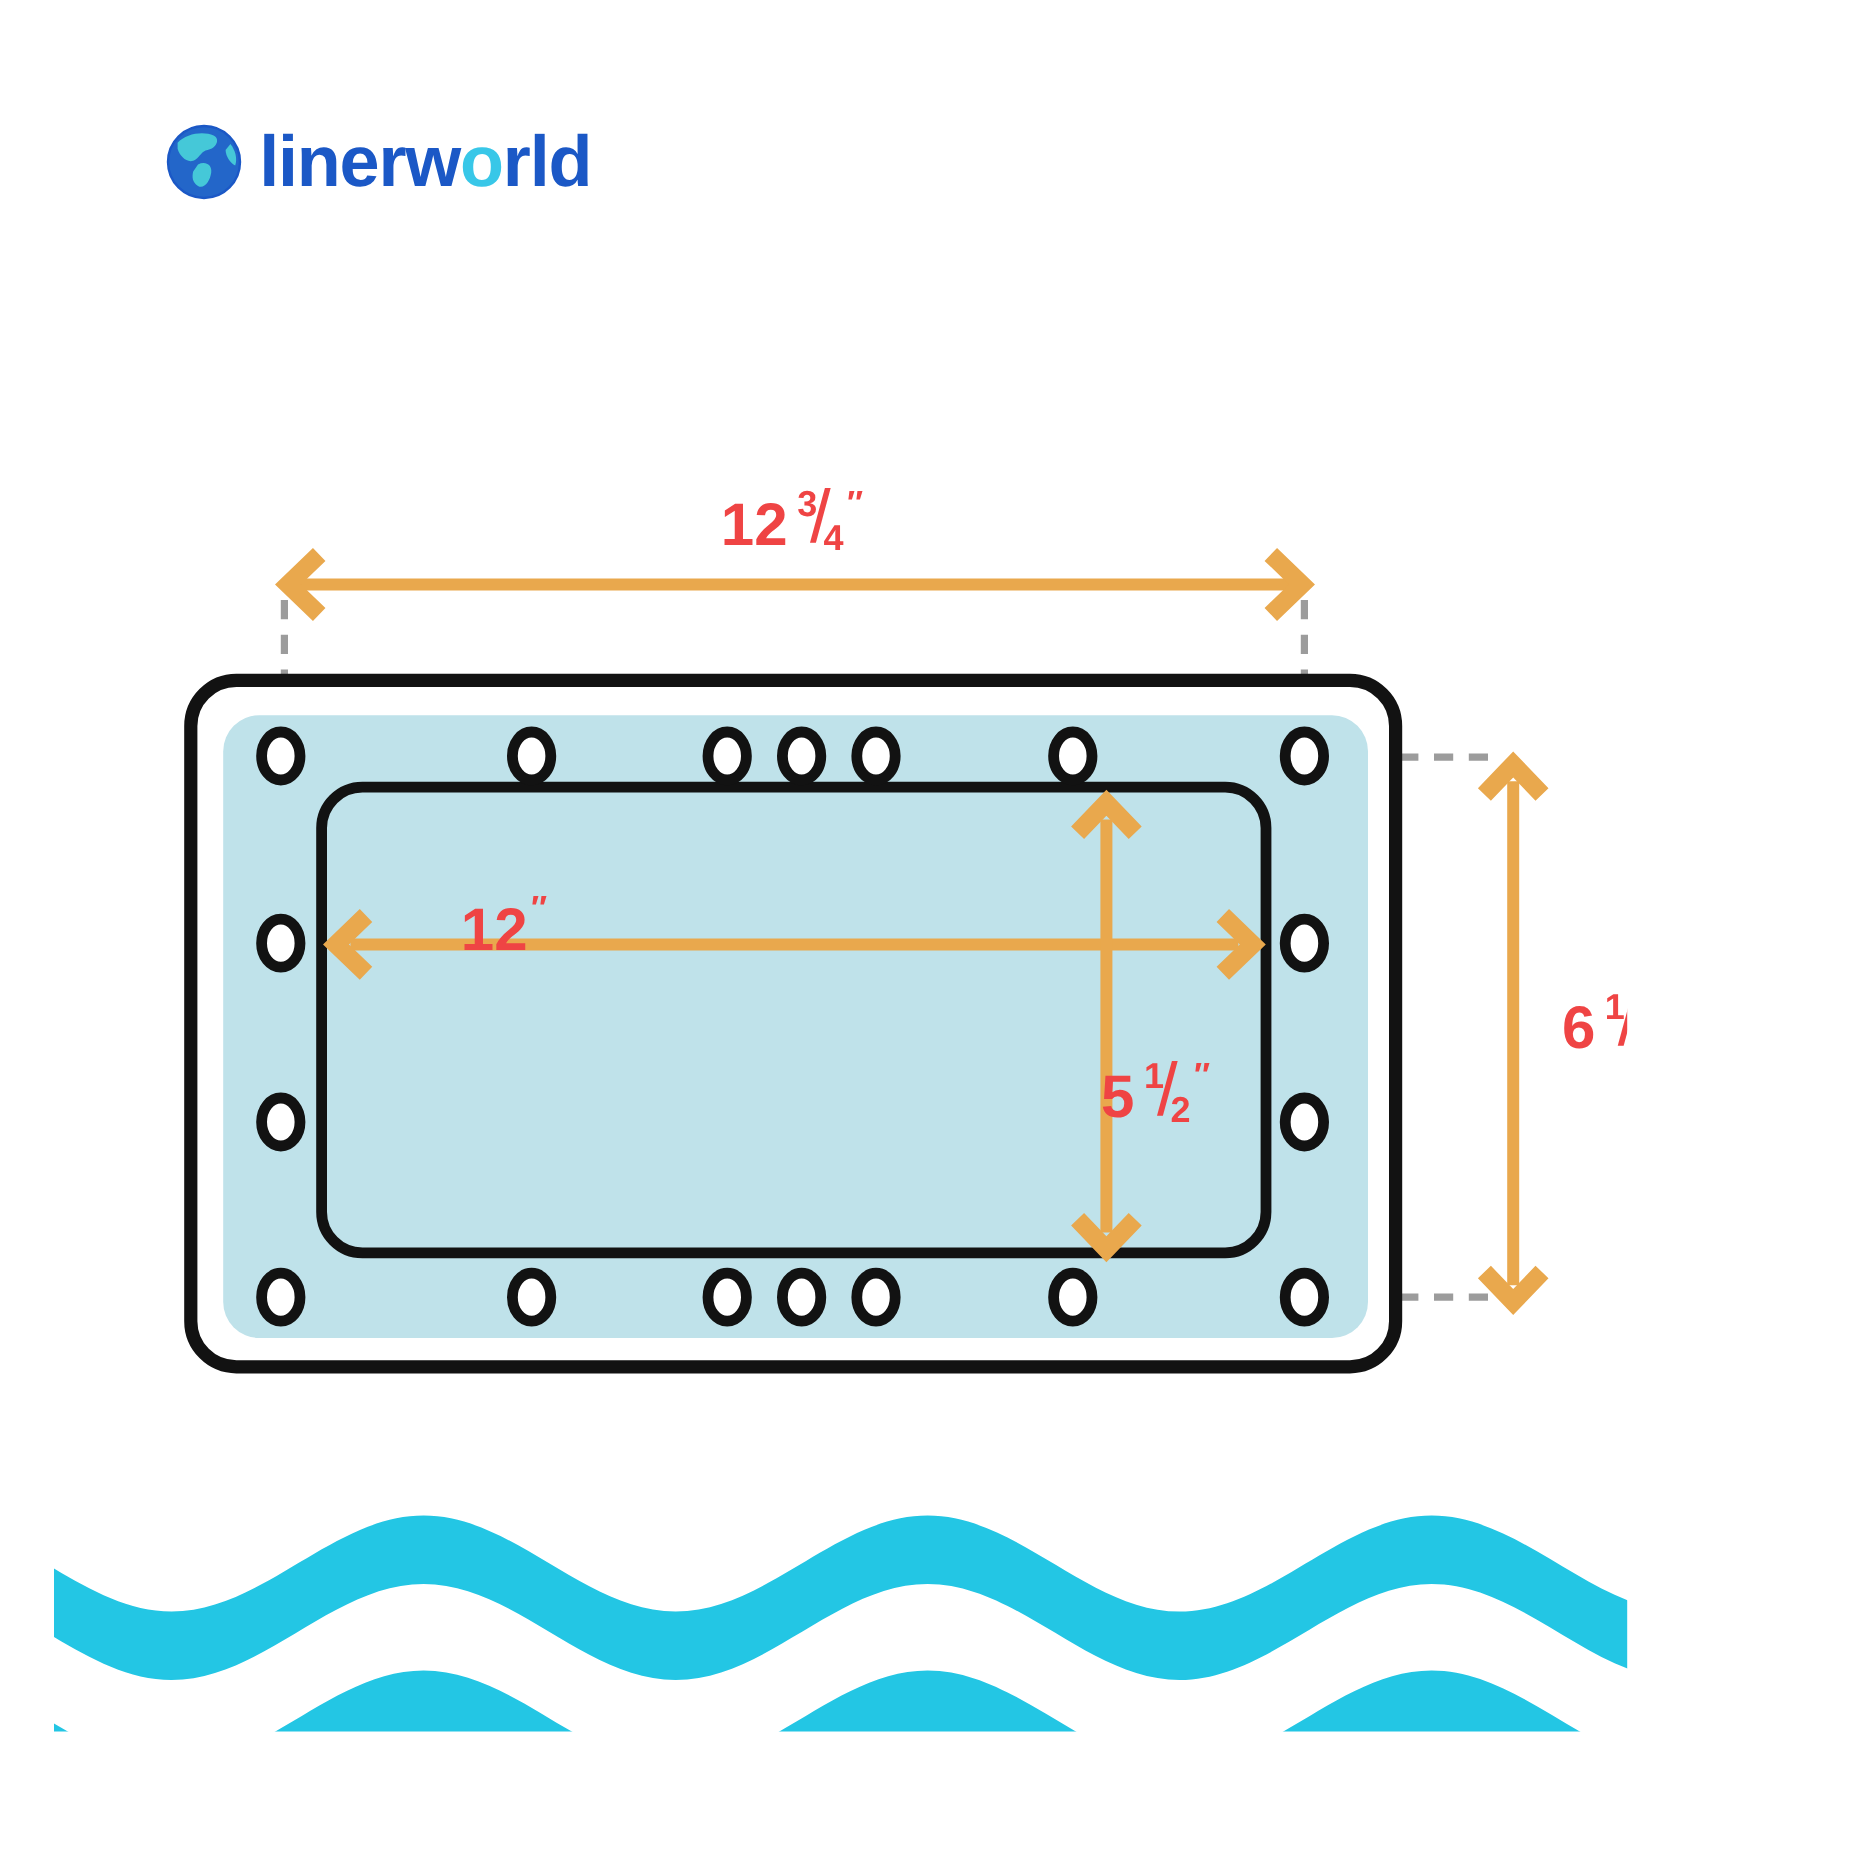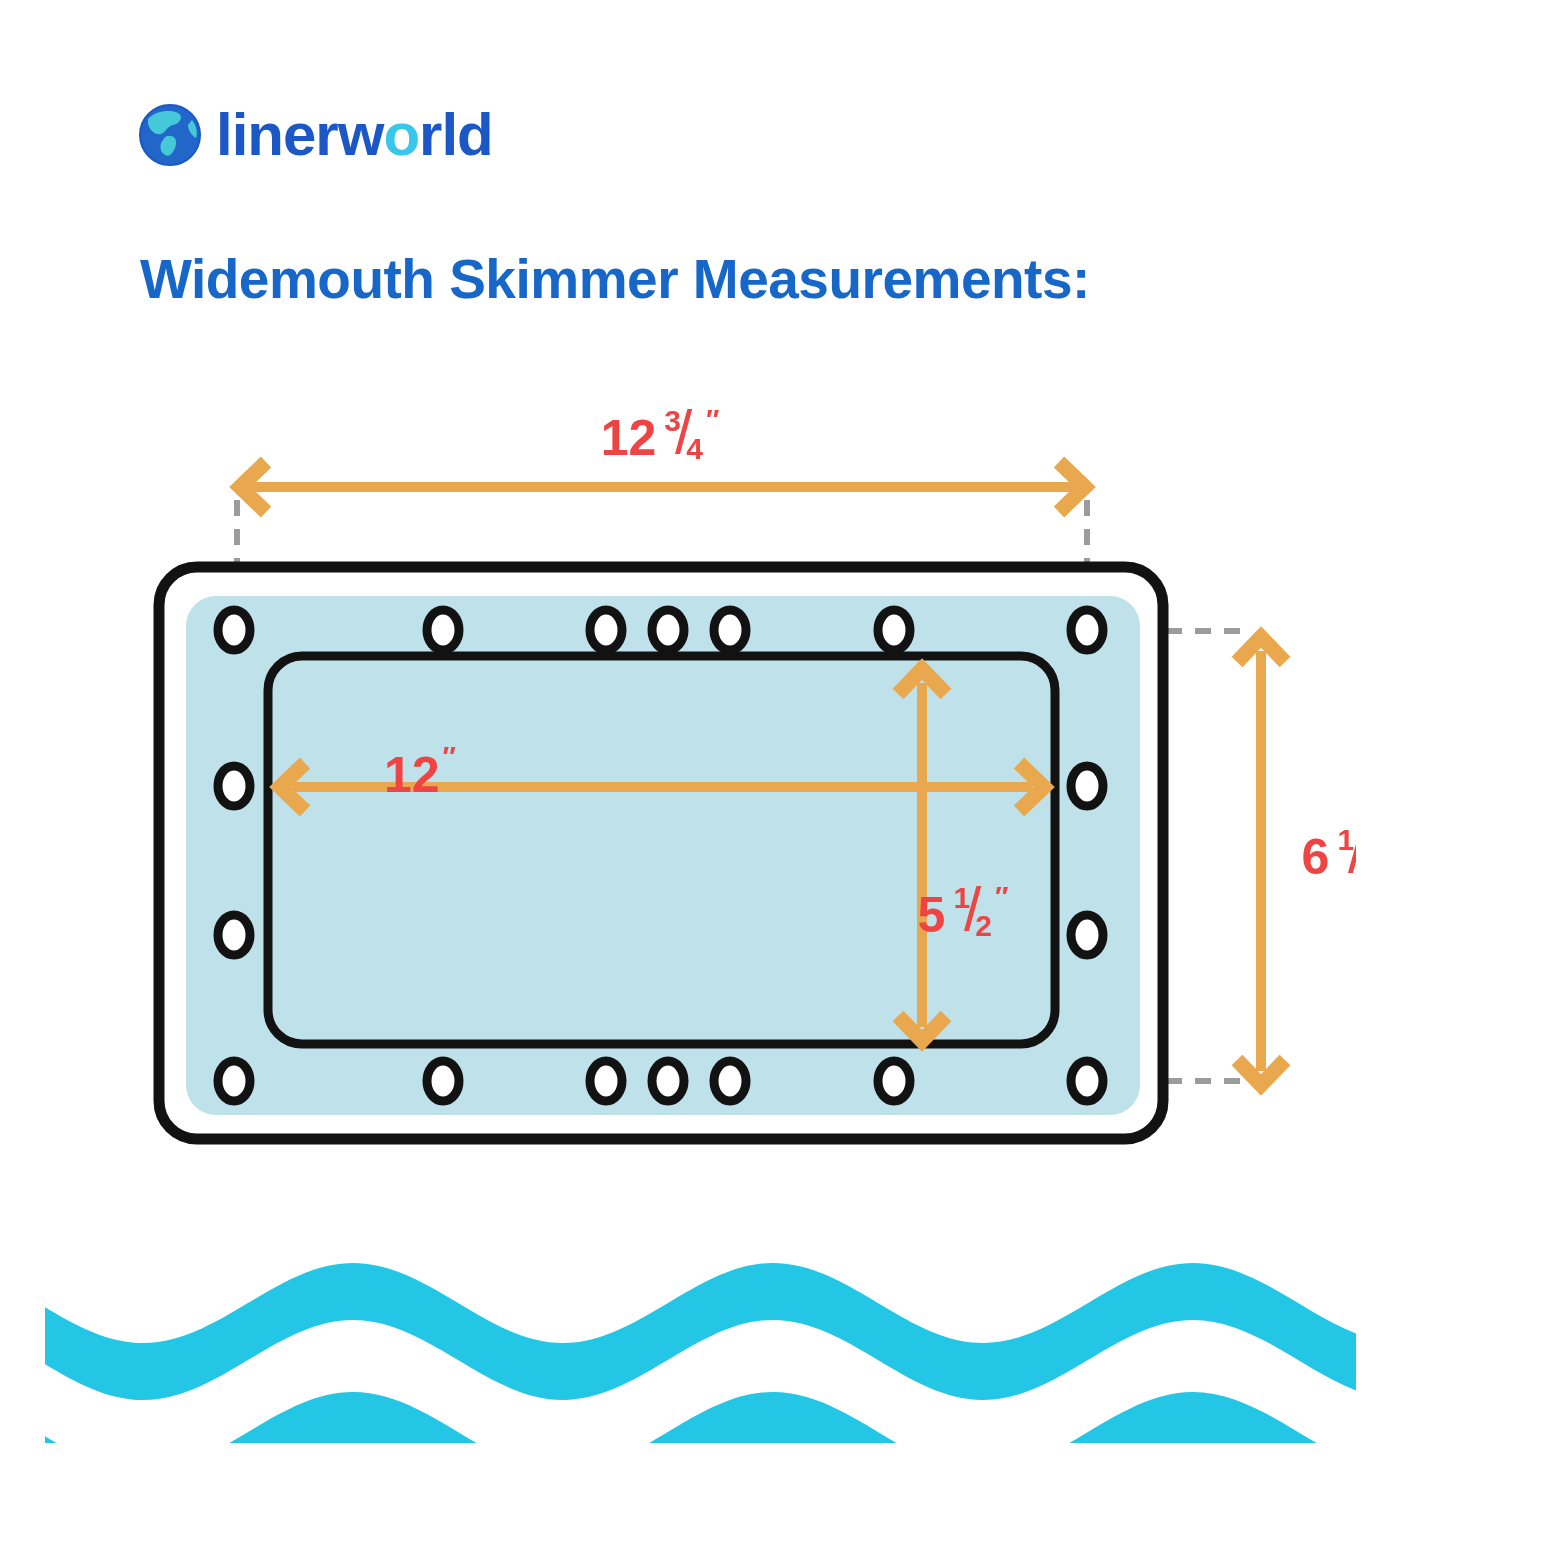--- a/index.html
+++ b/index.html
@@ -59,21 +59,20 @@
     <svg width="64" height="64" viewBox="0 0 64 64">
       <circle cx="32" cy="32" r="30" fill="#2366c9"></circle>
       <path d="M10,16 C17,8 32,6 40,10 C46,13 42,21 35,22 C30,23 29,27 25,30 C19,34 12,28 10,21 Z" fill="#45c8d8"></path>
       <path d="M27,34 C33,31 39,34 38,41 C37,48 32,55 27,52 C22,49 22,44 23,40 Z" fill="#45c8d8"></path>
       <path d="M54,17 C58,22 60,29 58,35 C54,33 50,27 50,22 Z" fill="#45c8d8"></path>
       <circle cx="32" cy="32" r="30" fill="none" stroke="#1b58c6" stroke-width="2"></circle>
     </svg>
     <div class="logo-text"><span>linerw</span><span class="accent">o</span><span>rld</span></div>
   </div>
 
-  <div class="title">Widemouth Skimmer Measurements:</div>
 
   <svg class="diagram" width="1545" height="1554" viewBox="0 0 1545 1554">
 
     <defs>
       <clipPath id="waveClip">
           <rect x="45" y="1200" width="1455" height="243"></rect>
         </clipPath>
     </defs>
 
     <line class="dash" x1="237" y1="500" x2="237" y2="612"></line>

